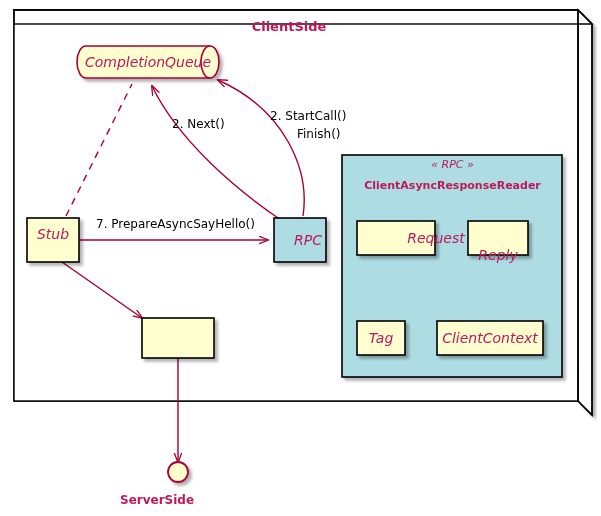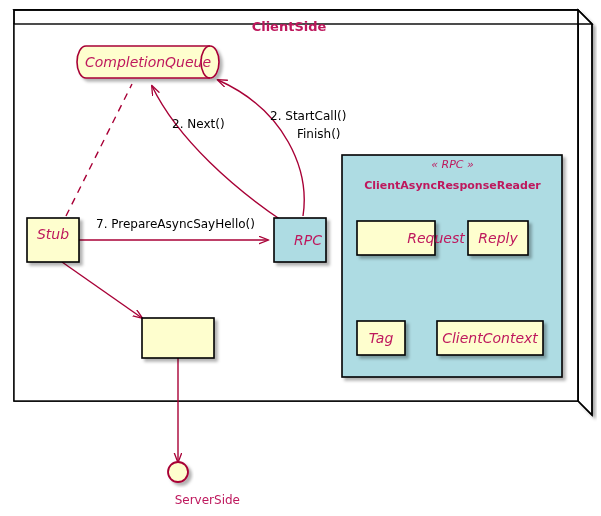--- a/index.html
+++ b/index.html
@@ -41,21 +41,21 @@
     font-size:11px;font-weight:bold;
     left:345px;top:180px;width:215px;text-align:center;
   }
 
   
   .edge-label{font-size:12px;color:#000;}
   #lbl-next{left:172px;top:118px;}
   #lbl-start{left:270px;top:110px;}
   #lbl-finish{left:270px;top:128px;margin-left:27px;}
   #lbl-prepare{left:96px;top:218px;}
-  #lbl-serverside{left:120px;top:494px;width:120px;text-align:right;font-size:12px;}
+  #lbl-serverside{left:120px;top:494px;width:120px;text-align:left;font-size:12px;font-weight:bold;}
 </style>
 </head>
 <body>
 
 <div id="stage">
 
   <svg id="vec" viewBox="0 0 601 516">
     <defs>
       <marker id="arw" markerWidth="12" markerHeight="12" refX="9.2" refY="4" orient="auto" markerUnits="userSpaceOnUse">
         <path d="M0.5,0.4 L10,4 L0.5,7.6" fill="none" stroke="#A80036" stroke-width="1.3" stroke-linecap="round" stroke-linejoin="round"></path>
@@ -147,21 +147,21 @@
 
   <div class="lbl box-label" style="left:274px;top:218px;width:68px;height:44px;">RPC</div>
 
 
   <div class="lbl" id="lbl-serverside">ServerSide</div>
 
   <div class="lbl rpcpkg-stereo">« RPC »</div>
   <div class="lbl rpcpkg-name">ClientAsyncResponseReader</div>
 
   <div class="lbl box-label" style="left:357px;top:221px;width:90px;height:34px;margin-left:34px;">Request</div>
-  <div class="lbl box-label" style="left:468px;top:221px;width:60px;height:34px;border-radius:16px;">Reply</div>
+  <div class="lbl box-label" style="left:468px;top:238px;width:60px;height:34px;border-radius:16px;">Reply</div>
   <div class="lbl box-label" style="left:437px;top:321px;width:106px;height:34px;">ClientContext</div>
   <div class="lbl box-label" style="left:357px;top:321px;width:48px;height:34px;">Tag</div>
 
   <div class="lbl edge-label" id="lbl-prepare">7. PrepareAsyncSayHello()</div>
   <div class="lbl edge-label" id="lbl-start">2. StartCall()</div>
   <div class="lbl edge-label" id="lbl-finish">Finish()</div>
   <div class="lbl edge-label" id="lbl-next">2. Next()</div>
 
 </div>
 

